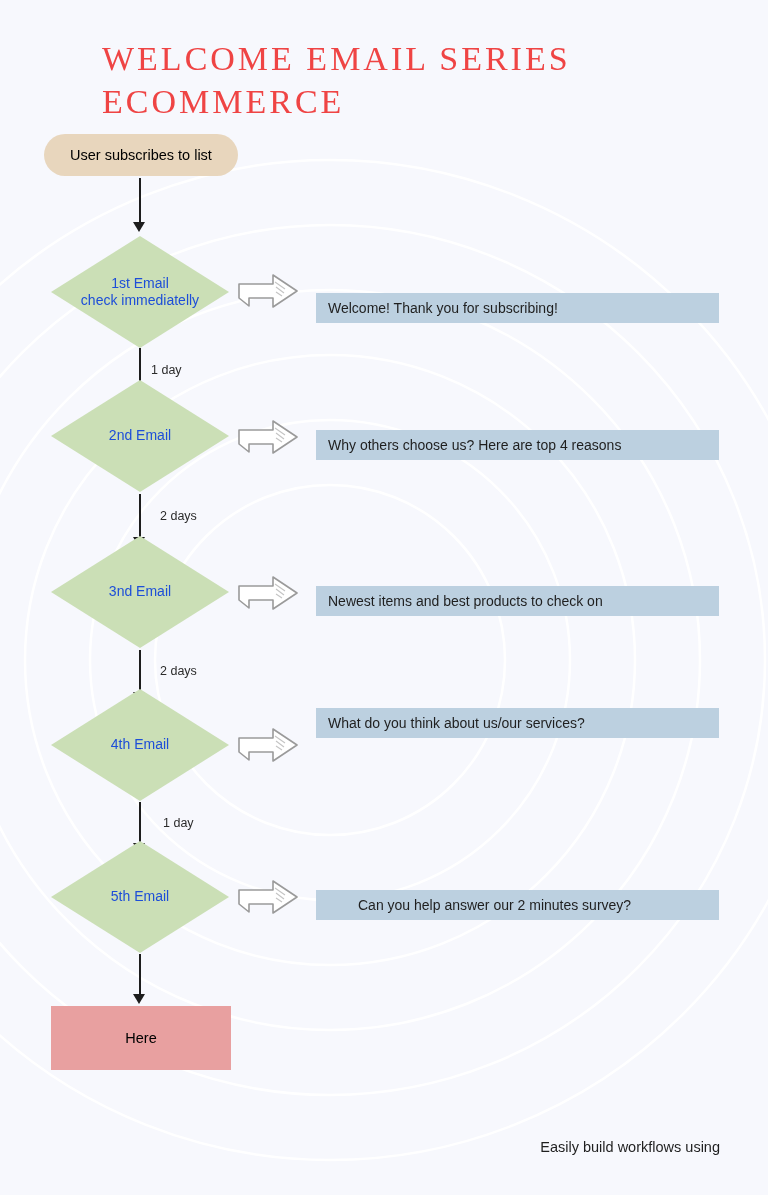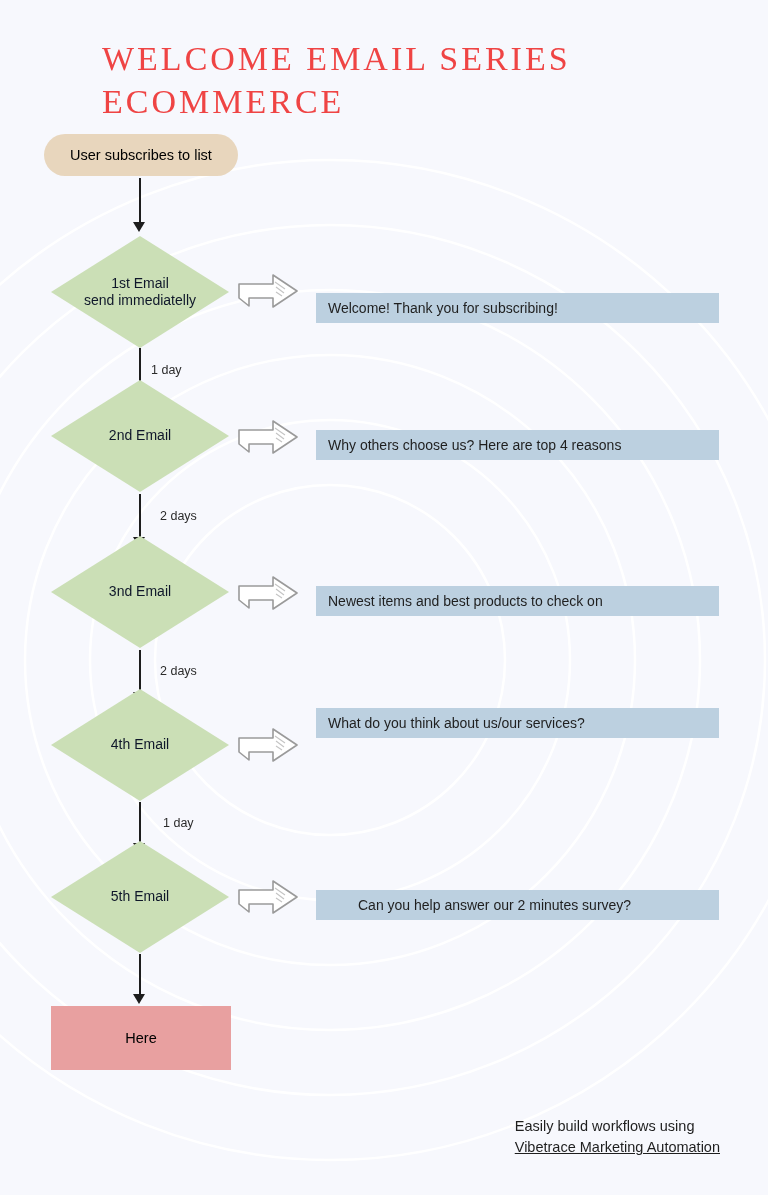--- a/index.html
+++ b/index.html
@@ -65,21 +65,21 @@
     background: #cbdfb6;
     position: absolute;
     left: 51px;
     clip-path: polygon(50% 0%, 100% 50%, 50% 100%, 0% 50%);
     display: flex;
     align-items: center;
     justify-content: center;
     text-align: center;
     font-size: 14px;
     line-height: 1.25;
-    color: #0f172a;
+    color: #1d4ed8;
   }
   .stop-node {
     left: 51px;
     top: 1006px;
     width: 180px;
     height: 64px;
     background: #e8a0a0;
     font-size: 14.5px;
   }
   .msg {
@@ -170,21 +170,21 @@
   <div class="node start-node">
     <span>User subscribes to list</span>
   </div>
 
   <div class="vline" style="top:178px; height:46px;"></div>
   <div class="vhead" style="top:222px;"></div>
 
   <div class="diamond" style="top:236px;">
     <div>
       <div>1st Email</div>
-      <div>send immediatelly</div>
+      <div>check immediatelly</div>
     </div>
   </div>
   <svg class="arrow-icon" style="left:235px; top:270px;" viewBox="0 0 66 44" xmlns="http://www.w3.org/2000/svg">
     <path d="M4 14 L38 14 L38 5 L62 21 L38 37 L38 28 L14 28 L14 36 L4 28 Z" fill="#ffffff" stroke="#9a9a9a" stroke-width="1.6" stroke-linejoin="round"></path>
     <g stroke="#c4c4c4" stroke-width="1.1">
       <line x1="40" y1="12" x2="50" y2="19"></line>
       <line x1="41" y1="17" x2="49" y2="23"></line>
       <line x1="41" y1="22" x2="47" y2="26"></line>
     </g>
   </svg>
@@ -279,16 +279,15 @@
   <div class="vline" style="top:954px; height:42px;"></div>
   <div class="vhead" style="top:994px;"></div>
 
   <div class="node stop-node">
     <span>Here</span>
   </div>
 
 
   <div class="footer">
     <span>Easily build workflows using</span>
-    <a class="link" href="#" style="color:#1f1f1f;">Vibetrace Marketing Automation</a>
   </div>
 
 </div>
 
 </body></html>

